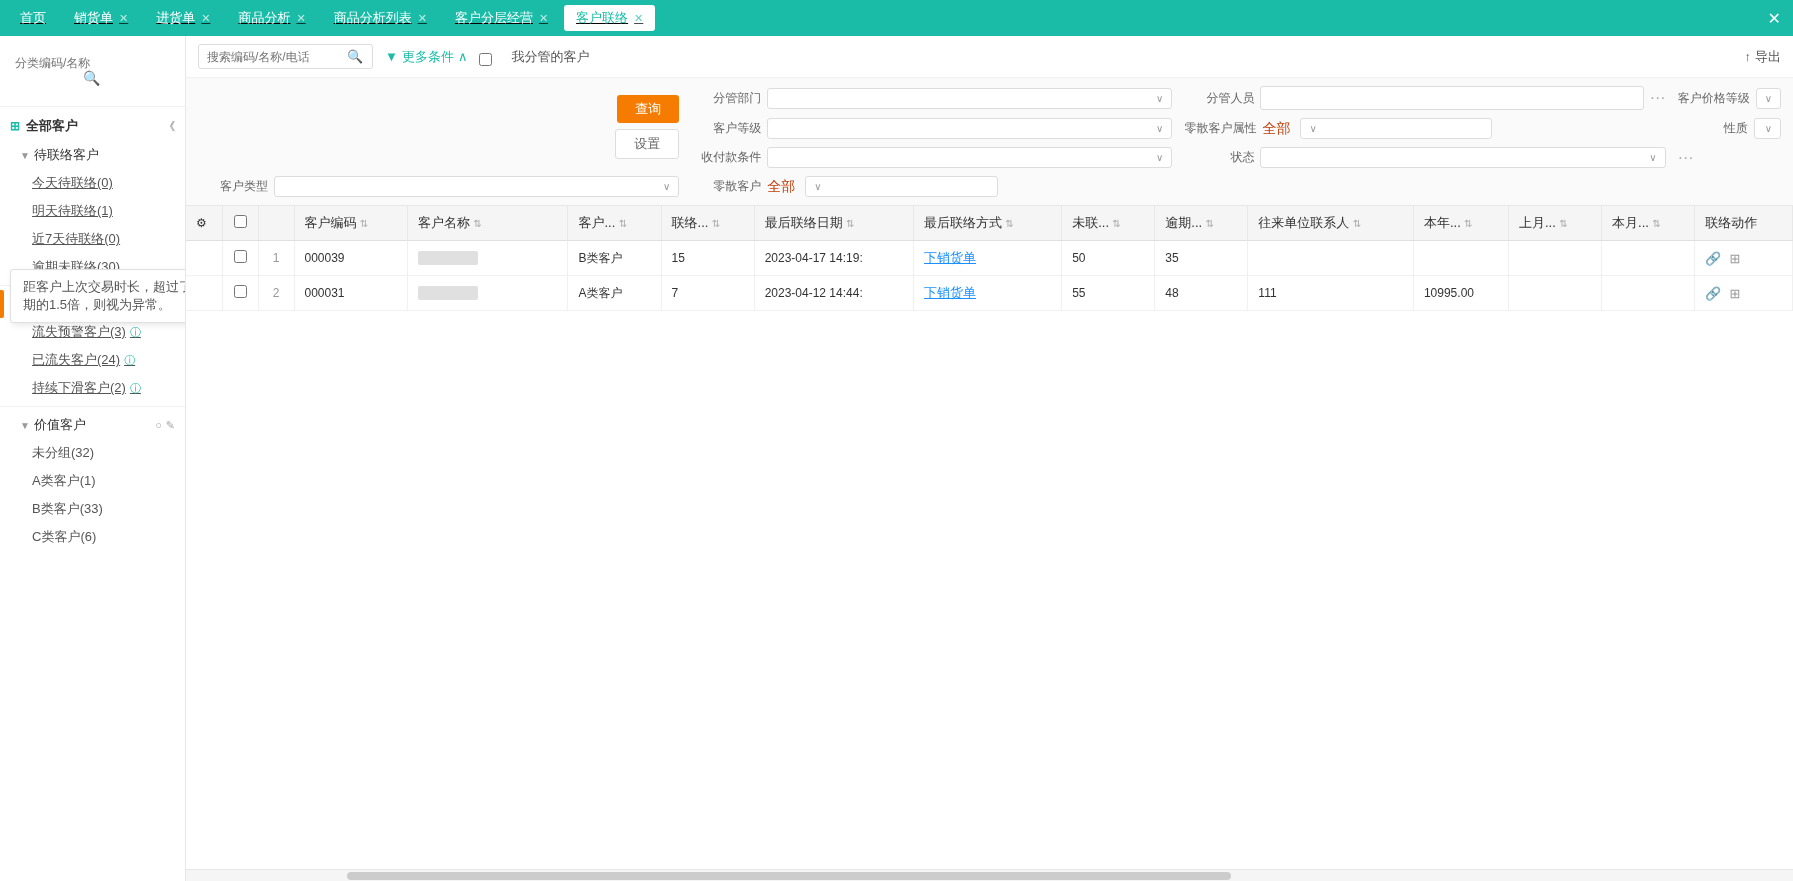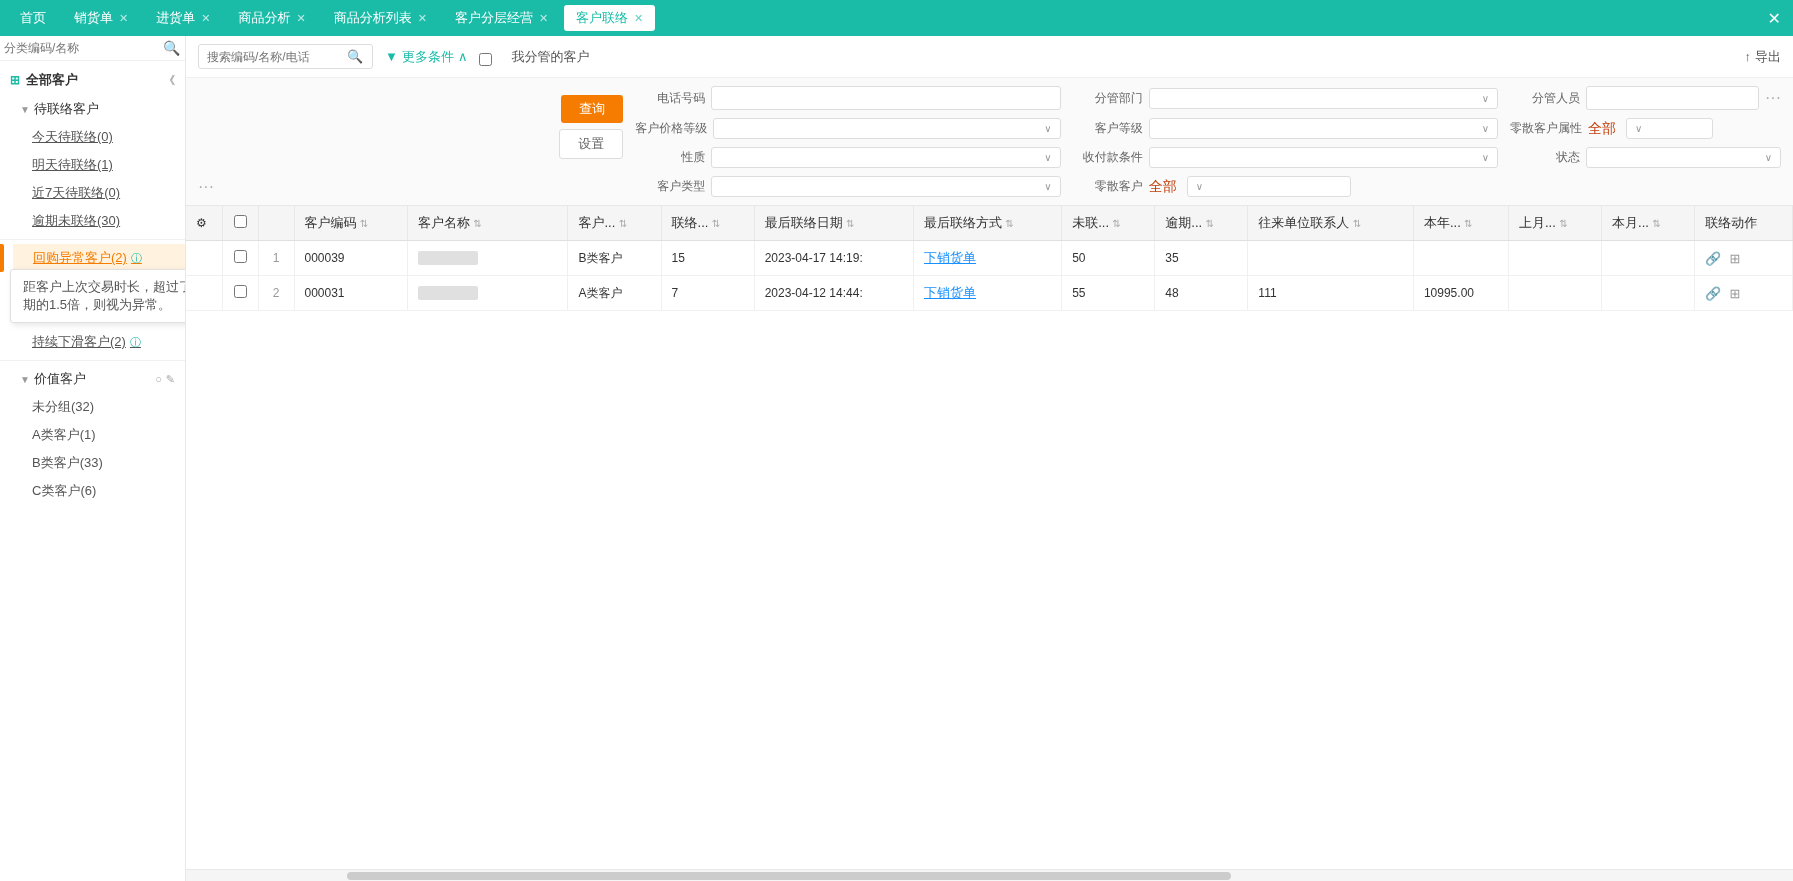--- a/index.html
+++ b/index.html
@@ -7,20 +7,21 @@
 
     
     .top-nav {
       background: #1abca8;
       height: 36px;
       display: flex;
       align-items: center;
       padding: 0 8px;
       gap: 4px;
       position: relative;
+      text-decoration: underline;
     }
     .top-nav .nav-item {
       color: #fff;
       padding: 4px 12px;
       cursor: pointer;
       border-radius: 3px;
       white-space: nowrap;
       display: flex;
       align-items: center;
       gap: 4px;
@@ -52,24 +53,25 @@
     
     .left-sidebar {
       width: 186px;
       background: #fff;
       border-right: 1px solid #e8e8e8;
       display: flex;
       flex-direction: column;
       overflow: hidden;
     }
     .sidebar-search {
-      padding: 4px;
+      padding: 20px;
       display: flex;
       align-items: center;
       border-bottom: 1px solid #f0f0f0;
+      flex-direction: column;
     }
     .sidebar-search input {
       flex: 1;
       border: none;
       outline: none;
       font-size: 12px;
       color: #999;
     }
     .sidebar-search .search-icon {
       color: #ccc;
@@ -514,24 +516,20 @@
       </div>
       <div class="export-btn">
         <span>↑</span>
         <span>导出</span>
       </div>
     </div>
 
     <div style="background:#fafafa;border-bottom:1px solid #e8e8e8;padding:8px 12px;position:relative;">
       <div style="display:grid;grid-template-columns:1fr 1fr 1fr auto;gap:8px 12px;align-items:center;">
 
-        <div class="filter-row">
-          <span class="filter-label">电话号码</span>
-          <input class="filter-input" type="text" value="" style="">
-        </div>
         <div class="filter-row">
           <span class="filter-label">分管部门</span>
           <div class="filter-select">
             <span></span>
             <span class="chevron">∨</span>
           </div>
         </div>
         <div class="filter-row">
           <span class="filter-label">分管人员</span>
           <input class="filter-input" type="text" value="" style="flex: 1 1 0%;">

